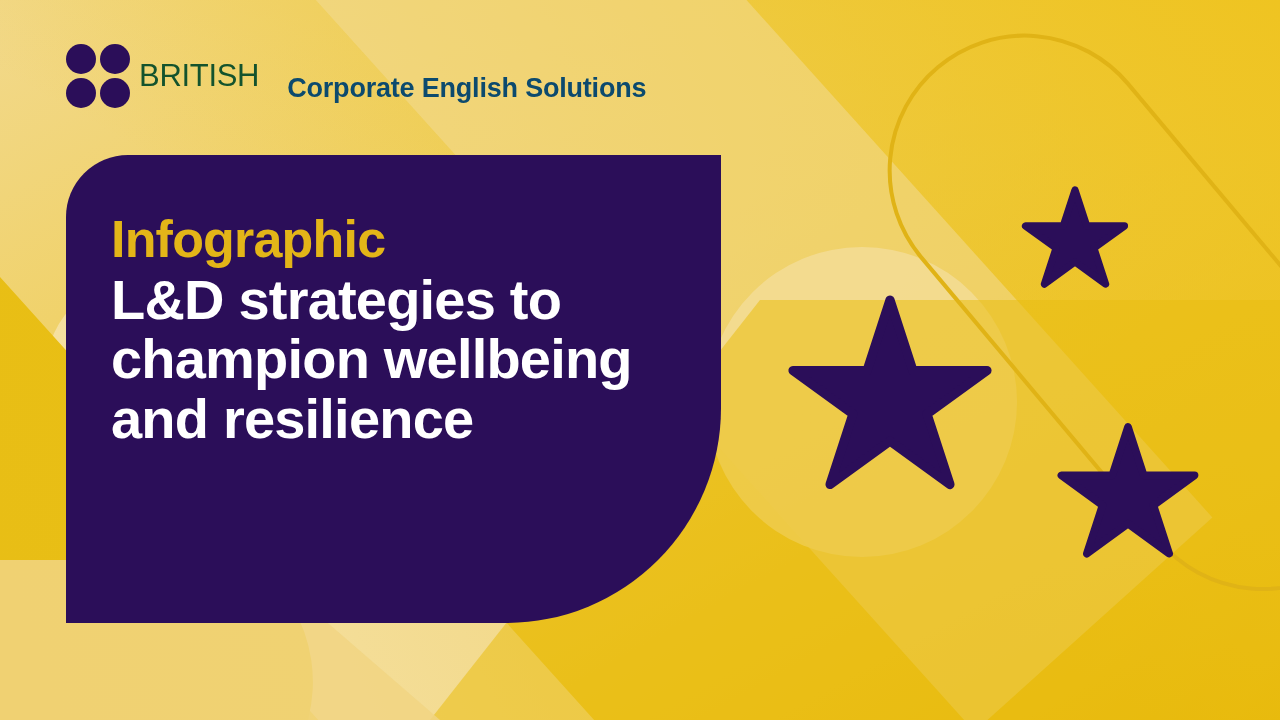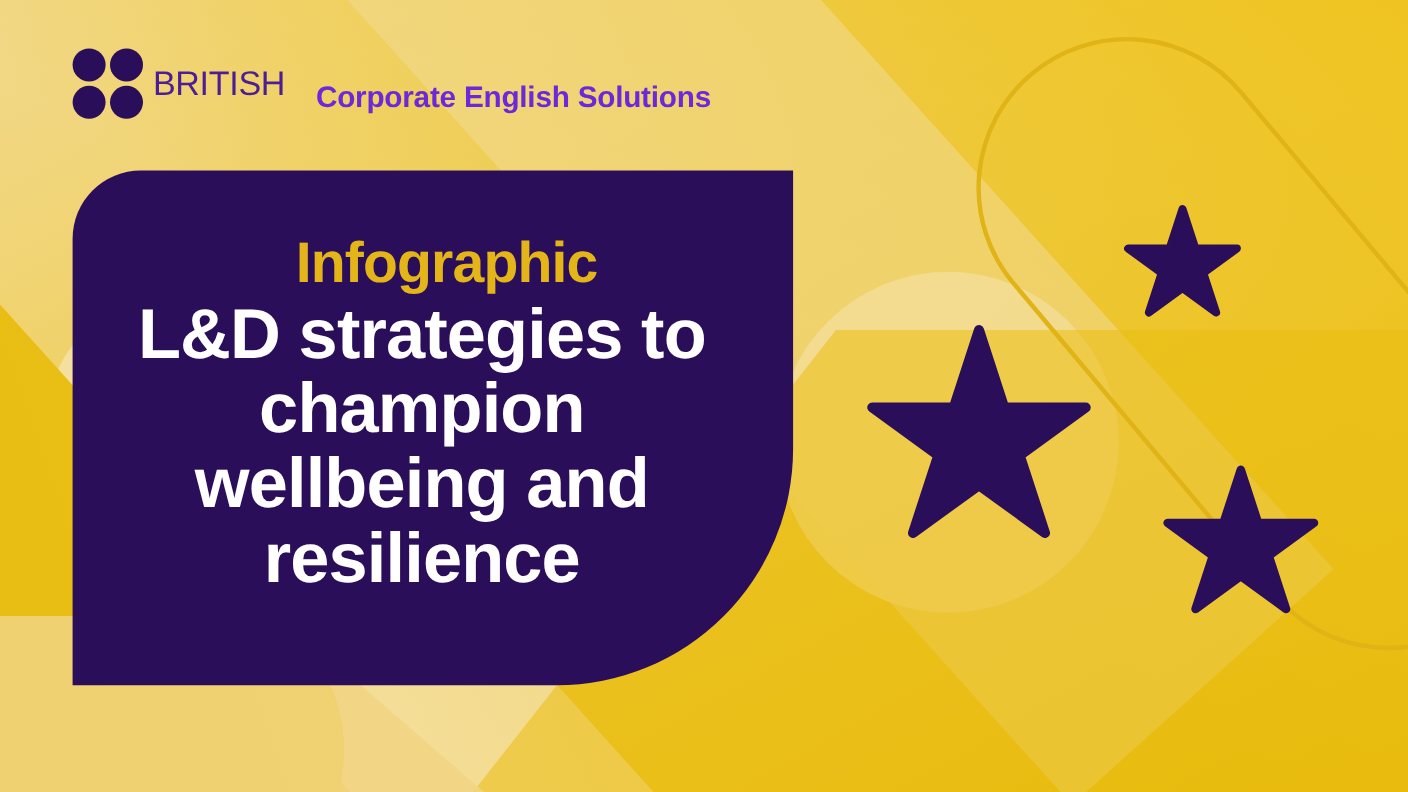--- a/index.html
+++ b/index.html
@@ -55,30 +55,30 @@
     width: 30px;
     height: 30px;
     border-radius: 50%;
     background: #2B0E59;
   }
 
   .bc-wordmark {
     display: flex;
     flex-direction: column;
     line-height: 0.93;
-    color: #4c1d95;
+    color: #14532d;
     font-weight: 400;
     font-size: 31px;
     letter-spacing: -0.3px;
     font-family: "Liberation Sans", "DejaVu Sans", sans-serif;
   }
   .bc-wordmark span { display: block; }
 
   .tagline {
-    color: #6d28d9;
+    color: #0c4a6e;
     font-weight: bold;
     font-size: 27px;
     letter-spacing: -0.2px;
     line-height: 1;
     margin-bottom: 6px;
     white-space: nowrap;
   }
 
   
   .title-panel {
@@ -99,35 +99,34 @@
     bottom: -1px;
     width: 0;
     height: 0;
   }
 
   .panel-inner {
     position: absolute;
     left: 45px;
     top: 57px;
     right: 20px;
-    text-align: center;
   }
 
   .eyebrow {
     color: #E3B518;
     font-size: 52px;
     font-weight: bold;
     line-height: 1.04;
     letter-spacing: -0.8px;
     margin: 0 0 4px 0;
   }
 
   .headline {
     color: #FFFFFF;
-    font-size: 64px;
+    font-size: 56px;
     font-weight: bold;
     line-height: 1.06;
     letter-spacing: -0.8px;
     margin: 0;
     max-width: 545px;
   }
 </style>
 </head>
 <body>
 

